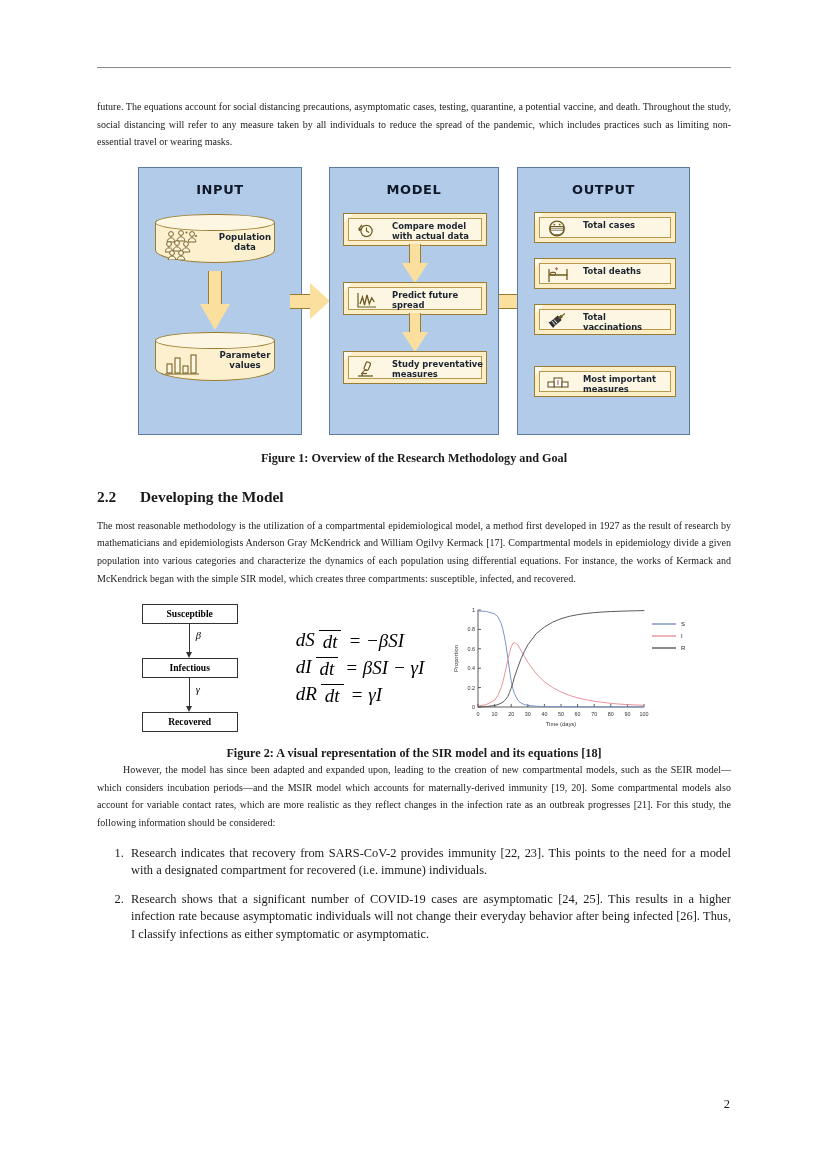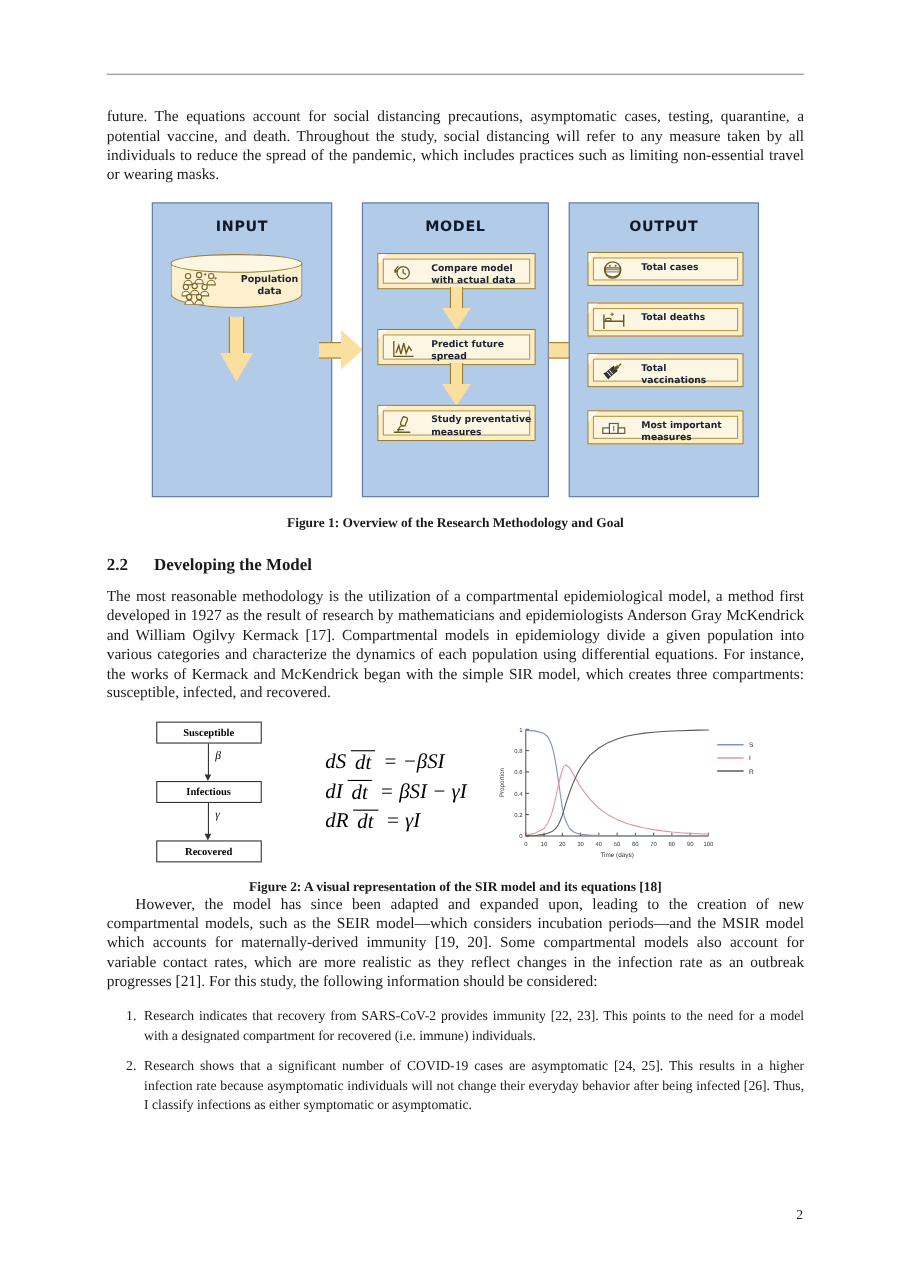--- a/index.html
+++ b/index.html
@@ -24,21 +24,21 @@
     width: 634px; height: 0;
     border-top: 1.1px solid #8a8a8a;
   }
   .content {
     position: absolute;
     left: 97px; top: 98px;
     width: 634px;
   }
   p.body {
     margin: 0 0 0 0;
-    font-size: 14px;
+    font-size: 10px;
     line-height: 17.6px;
     text-align: justify;
     text-justify: inter-word;
     hyphens: none;
   }
   p.body.indent { text-indent: 26px; }
 
   
   .fig1-wrap {
     margin-top: 16px;
@@ -206,21 +206,21 @@
   .m2 { top: 114px; }
   .m3 { top: 183px; }
   .m-box .lbl { left: 48px; top: 7px; width: 92px; }
   .m-box .ic { left: 12px; top: 8px; }
 
   
   .o-box { left: 16px; width: 142px; height: 31px; }
   .o1 { top: 44px; }
   .o2 { top: 90px; }
   .o3 { top: 136px; }
-  .o4 { top: 188px; }
+  .o4 { top: 198px; }
   .o-box .lbl { left: 48px; top: 7px; width: 90px; }
   .o-box .ic { left: 12px; top: 6px; }
 
   .fig-caption {
     margin-top: 16px;
     text-align: center;
     font-size: 12.2px;
     font-weight: bold;
     font-family: "Liberation Serif", serif;
   }
@@ -411,20 +411,35 @@
             <div class="label" style="white-space:pre-line">Population
 data</div>
           </div>
 
           <div class="adown">
             <div class="head-o"></div>
             <div class="shaft"></div>
             <div class="head"></div>
           </div>
 
+          <div class="cyl par">
+            <div class="body-c"></div>
+            <div class="top-c"></div>
+            <svg class="ic" width="36" height="24" viewBox="0 0 36 24" style="top:20px">
+              <g fill="#fdf6e2" stroke="#7a6326" stroke-width="1.1">
+                <rect x="2" y="12" width="5" height="9"></rect>
+                <rect x="10" y="6" width="5" height="15"></rect>
+                <rect x="18" y="14" width="5" height="7"></rect>
+                <rect x="26" y="3" width="5" height="18"></rect>
+              </g>
+              <line x1="0" y1="22" x2="34" y2="22" stroke="#7a6326" stroke-width="1.1"></line>
+            </svg>
+            <div class="label" style="white-space:pre-line">Parameter
+values</div>
+          </div>
         </div>
 
         <div class="aright" style="left:152px; top:116px;">
           <div class="head-o"></div>
           <div class="shaft"></div>
           <div class="head"></div>
         </div>
 
         <div class="panel model">
           <div class="panel-title">MODEL</div>

